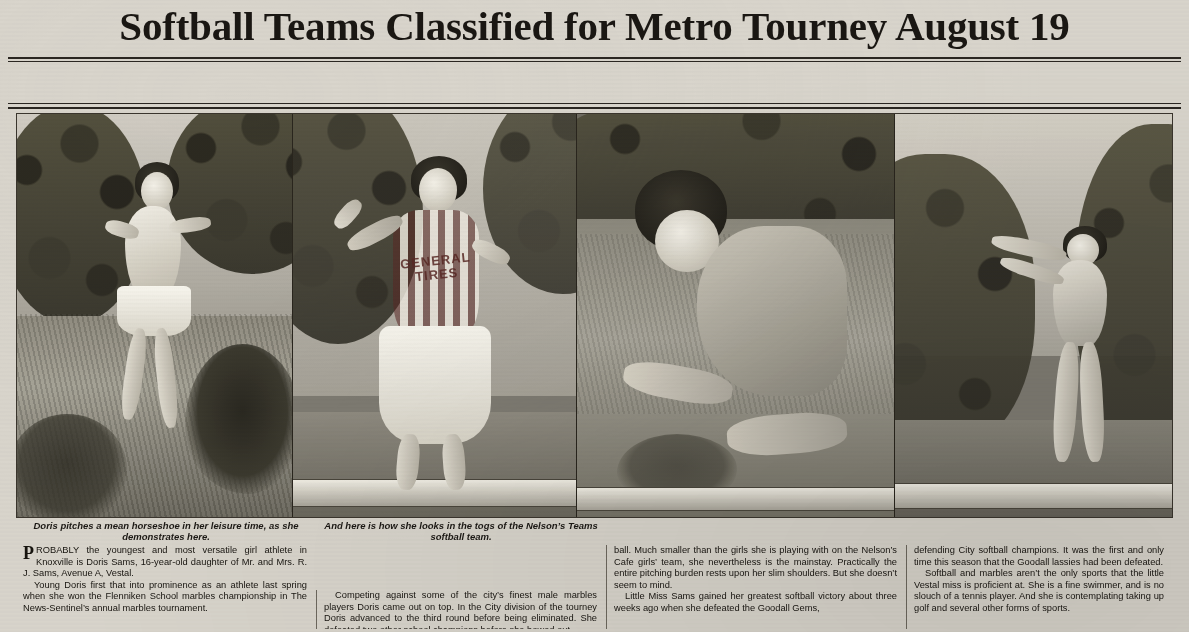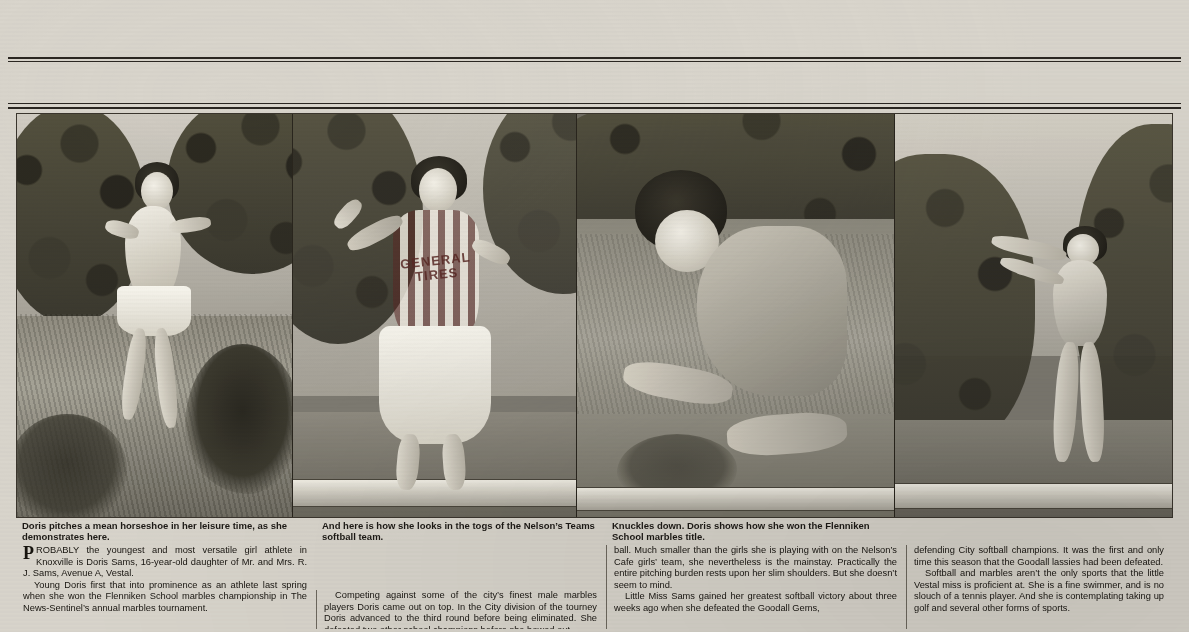--- a/index.html
+++ b/index.html
@@ -194,21 +194,21 @@
     font-weight: bold;
     line-height: 11px;
     padding: 0 6px;
     box-sizing: border-box;
     color: #1c1915;
   }
   .cap1 { width: 300px; }
   .cap2 { width: 290px; }
   .cap3 { width: 300px; }
   .cap4 { width: 267px; }
-  .cap.center { text-align: left; }
+  .cap.center { text-align: center; font-style: italic; }
 
   
   .columns {
     position: absolute;
     left: 16px;
     top: 545px;
     width: 1157px;
     height: 84px;
     display: flex;
   }
@@ -237,20 +237,23 @@
     font-size: 18px;
     line-height: 15px;
     padding: 1px 2px 0 0;
   }
 </style>
 </head>
 <body>
 
 <div class="page">
 
+  <div class="headline-wrap">
+    <div class="headline">Softball Teams Classified for Metro Tourney August 19</div>
+  </div>
   <div class="rule r1"></div>
   <div class="rule r2"></div>
 
   <div class="rule r3"></div>
   <div class="rule r4"></div>
 
   <div class="photostrip">
 
     <div class="panel p1">
       <div class="sky" style="height:58%"></div>
@@ -326,21 +329,20 @@
         <div class="limb" style="left:160px; top:228px; width:22px; height:120px; transform:rotate(4deg);"></div>
         <div class="limb" style="left:186px; top:228px; width:22px; height:120px; transform:rotate(-3deg);"></div>
       </div>
       <div class="board" style="left:-6px; bottom:8px; width:300px; height:24px;"></div>
     </div>
   </div>
 
   <div class="captions">
     <div class="cap cap1 center">Doris pitches a mean horseshoe in her leisure time, as she demonstrates here.</div>
     <div class="cap cap2 center">And here is how she looks in the togs of the Nelson’s Teams softball team.</div>
-    <div class="cap cap3 center">Knuckles down.  Doris shows how she won the Flenniken School marbles title.</div>
   </div>
 
   <div class="columns">
     <div class="col c1">
       <p class="noindent"><span class="dc">P</span><span>ROBABLY the youngest and most versatile girl athlete in Knoxville is Doris Sams, 16-year-old daughter of Mr. and Mrs. R. J. Sams, Avenue A, Vestal.</span></p>
       <p><span>Young Doris first that into prominence as an athlete last spring when she won the Flenniken School marbles championship in The News-Sentinel’s annual marbles tournament.</span></p>
     </div>
     <div class="col c2">
       <p><span>Competing against some of the city’s finest male marbles players Doris came out on top.  In the City division of the tourney Doris advanced to the third round before being eliminated.  She defeated two other school champions before she bowed out.</span></p>
     </div>

